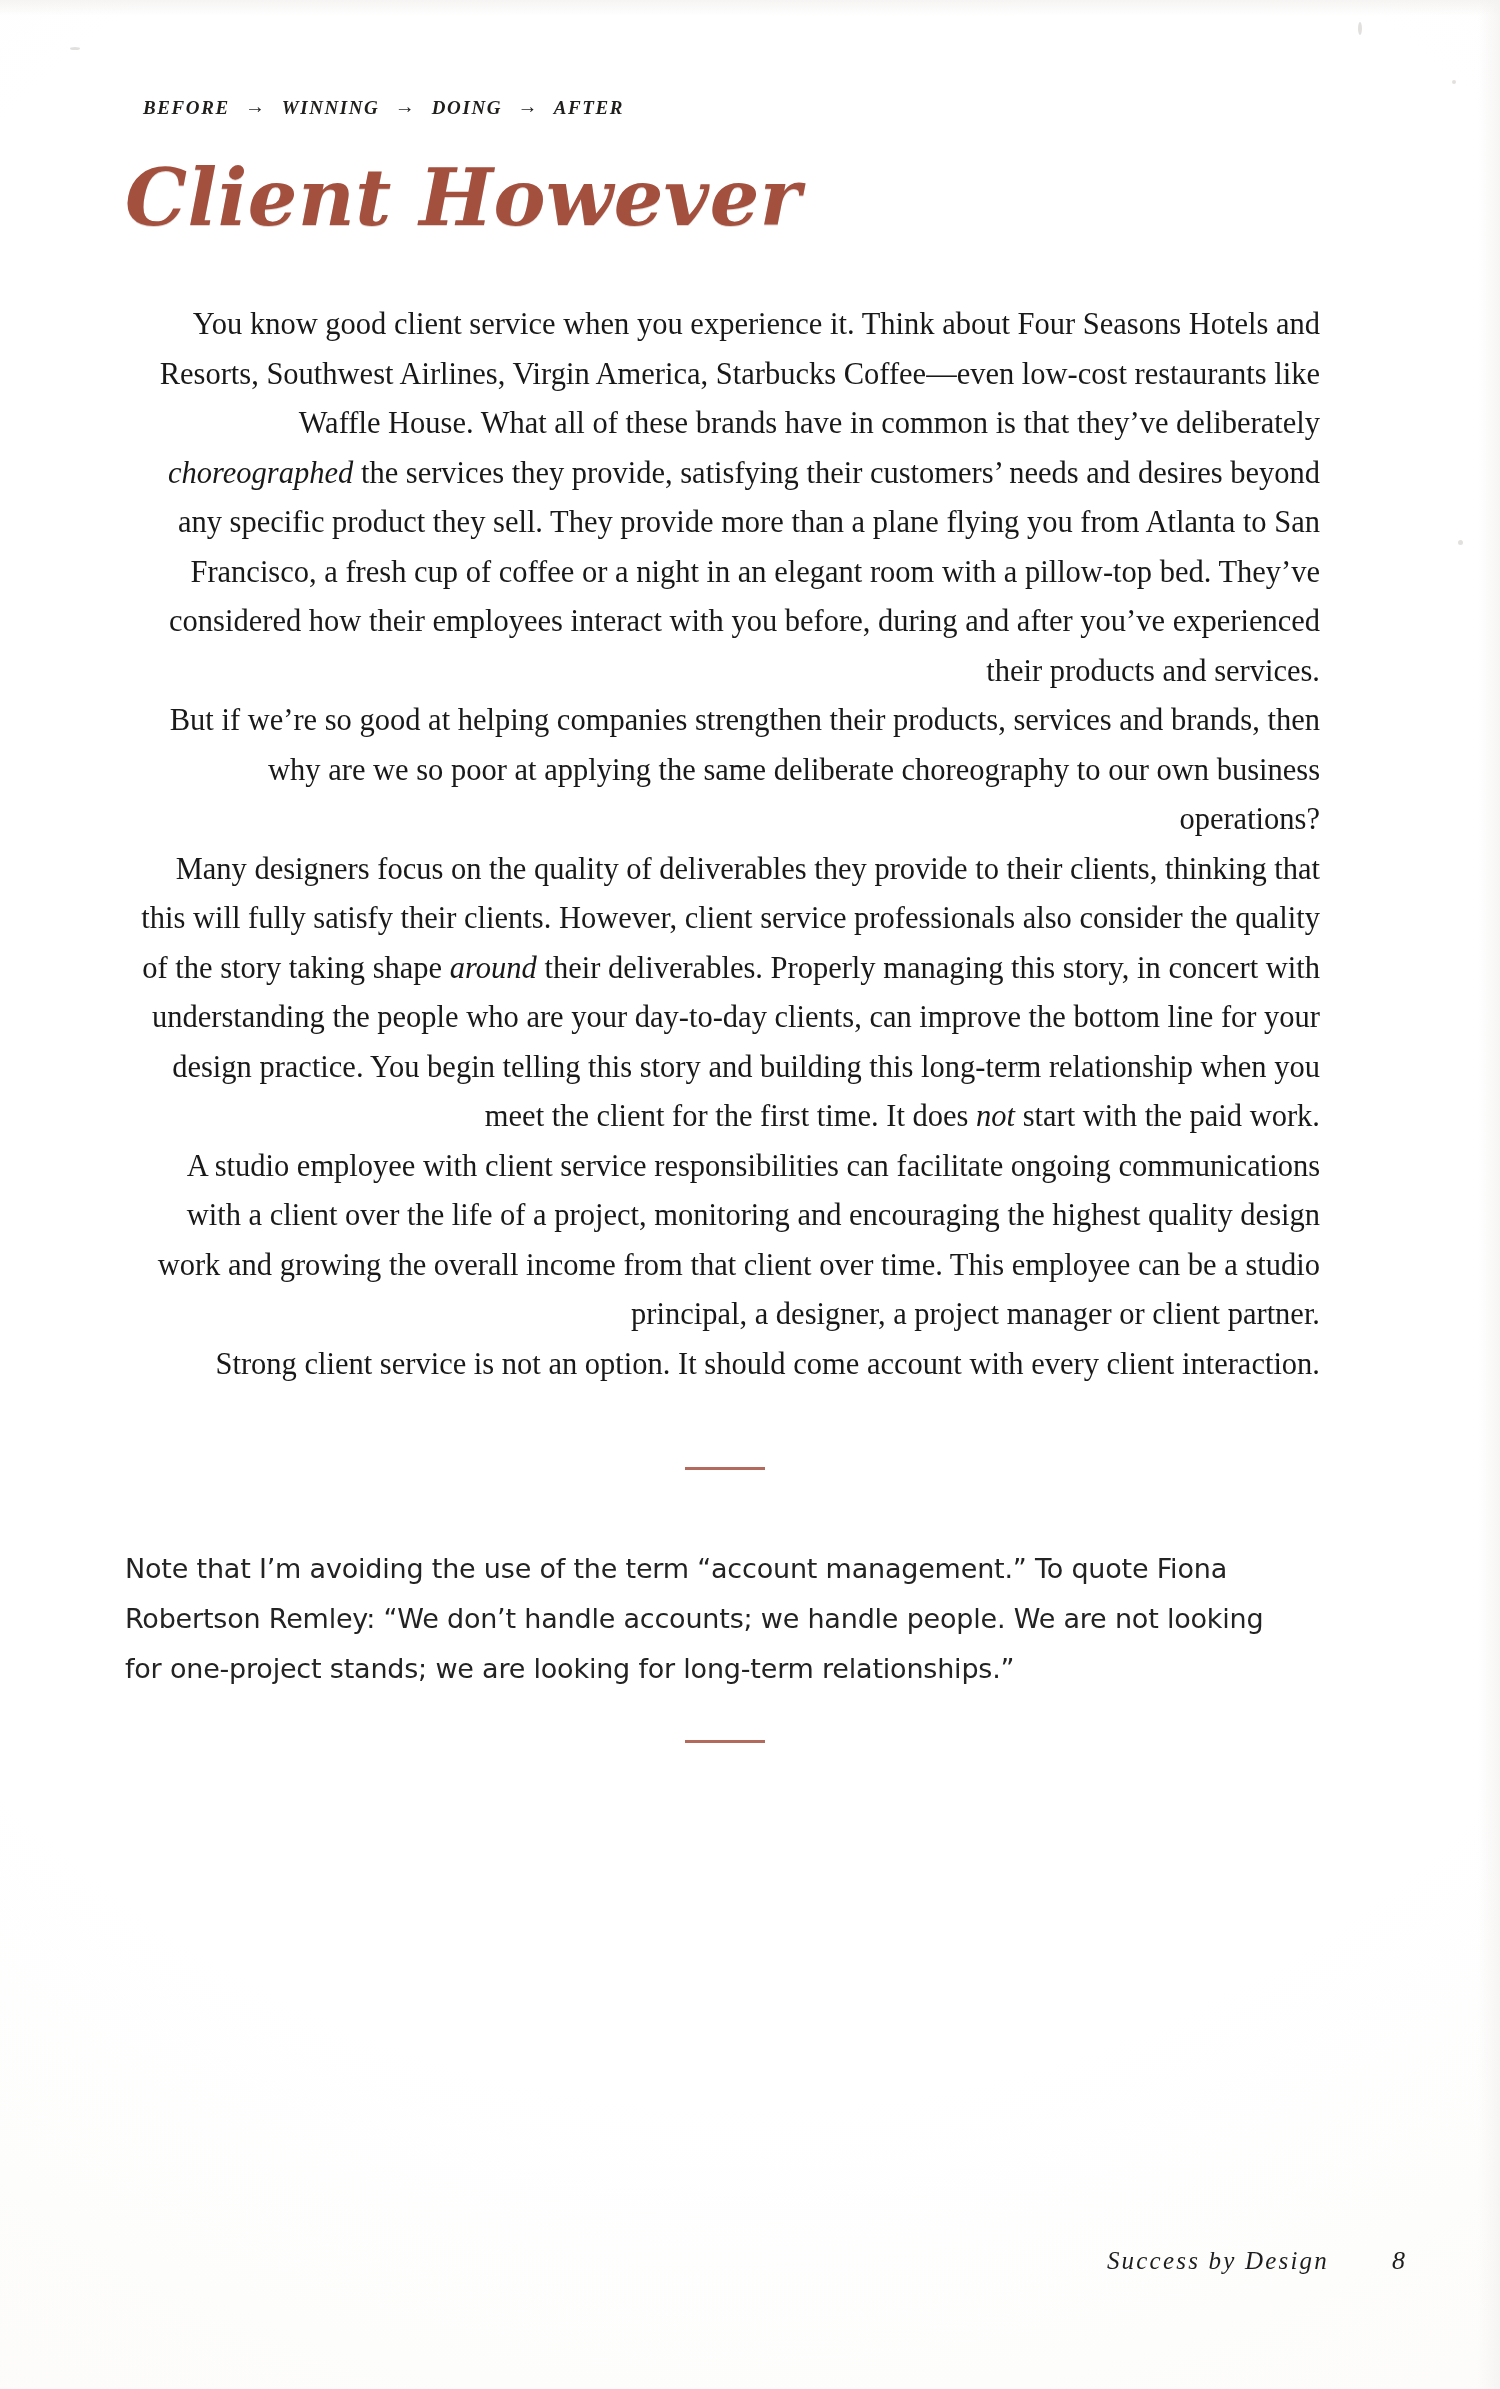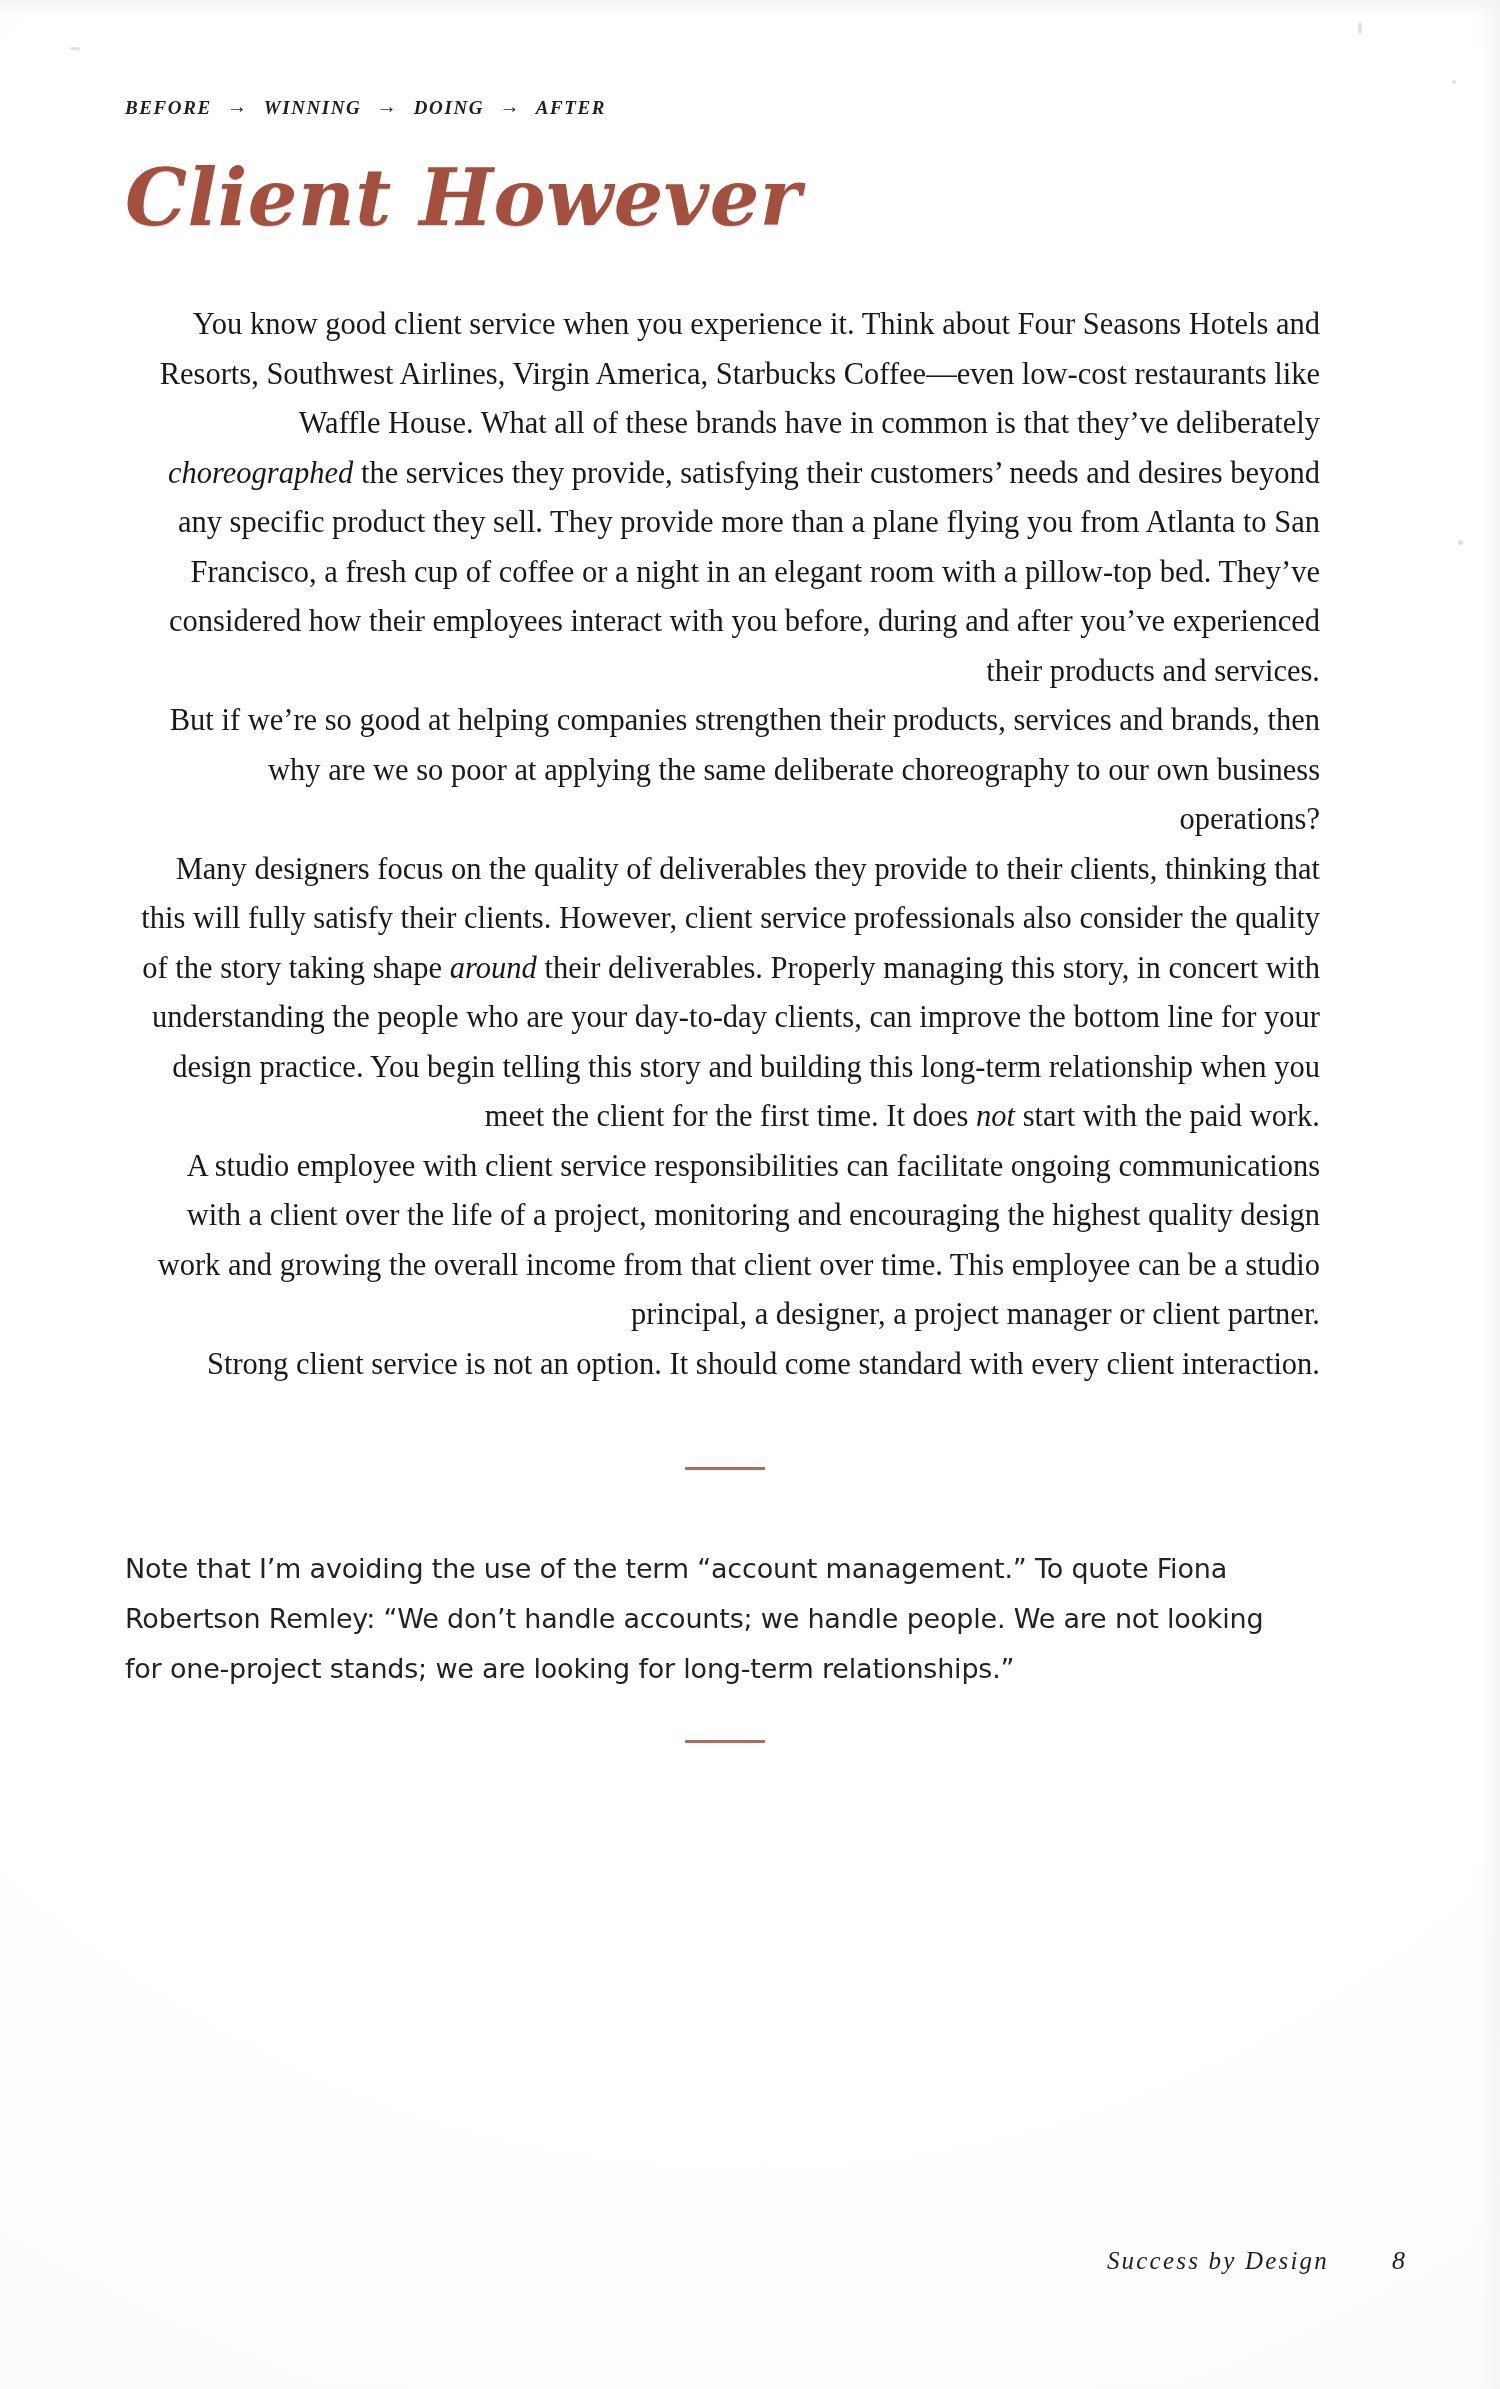--- a/index.html
+++ b/index.html
@@ -54,20 +54,21 @@
   
   .breadcrumb {
     margin-top: 96px;
     font-family: "Liberation Serif", "DejaVu Serif", serif;
     font-style: italic;
     font-weight: bold;
     font-size: 19px;
     letter-spacing: 1.6px;
     color: #201f1e;
     white-space: nowrap;
+    margin-left: 18px;
   }
   .breadcrumb .crumb { display: inline; }
   .breadcrumb .arrow {
     display: inline-block;
     margin: 0 9px;
     font-style: normal;
     font-weight: normal;
     font-size: 20px;
     transform: translateY(-1px);
     color: #201f1e;
@@ -178,21 +179,21 @@
     <span class="crumb">AFTER</span>
   </div>
 
   <h1 class="page-title">Client However</h1>
 
   <div class="body-copy">
       <p><span>You know good client service when you experience it. Think about Four Seasons Hotels and Resorts, Southwest Airlines, Virgin America, Starbucks Coffee—even low-cost restaurants like Waffle House. What all of these brands have in common is that they’ve deliberately </span><em>choreographed</em><span> the services they provide, satisfying their customers’ needs and desires beyond any specific product they sell. They provide more than a plane flying you from Atlanta to San Francisco, a fresh cup of coffee or a night in an elegant room with a pillow-top bed. They’ve considered how their employees interact with you before, during and after you’ve experienced their products and services.</span></p>
       <p class="indented"><span>But if we’re so good at helping companies strengthen their products, services and brands, then why are we so poor at applying the same deliberate choreography to our own business operations?</span></p>
       <p class="indented"><span>Many designers focus on the quality of deliverables they provide to their clients, thinking that this will fully satisfy their clients. However, client service professionals also consider the quality of the story taking shape </span><em>around</em><span> their deliverables. Properly managing this story, in concert with understanding the people who are your day-to-day clients, can improve the bottom line for your design practice. You begin telling this story and building this long-term relationship when you meet the client for the first time. It does </span><em>not</em><span> start with the paid work.</span></p>
       <p class="indented"><span>A studio employee with client service responsibilities can facilitate ongoing communications with a client over the life of a project, monitoring and encouraging the highest quality design work and growing the overall income from that client over time. This employee can be a studio principal, a designer, a project manager or client partner.</span></p>
-      <p class="indented"><span>Strong client service is not an option. It should come standard with every client interaction.</span></p>
+      <p class="indented"><span>Strong client service is not an option. It should come account with every client interaction.</span></p>
     </div>
 
   <div class="rule rule-top"></div>
 
   <div class="note">
     <p>Note that I’m avoiding the use of the term “account management.” To quote Fiona Robertson Remley: “We don’t handle accounts; we handle people. We are not looking for one-project stands; we are looking for long-term relationships.”</p>
   </div>
 
   <div class="rule rule-bottom"></div>
 </div>

